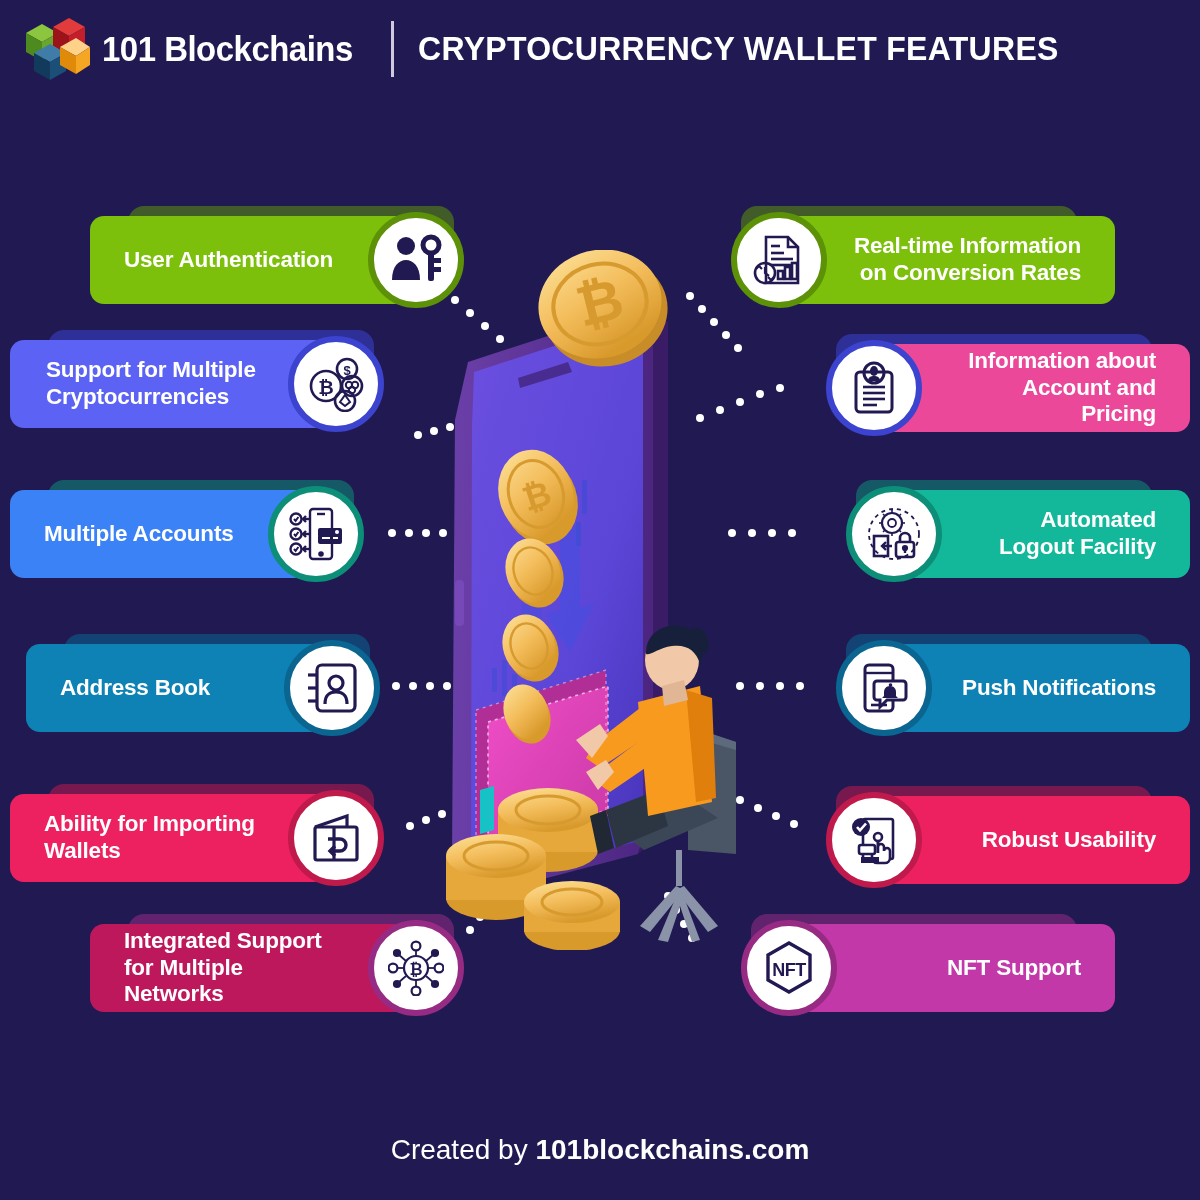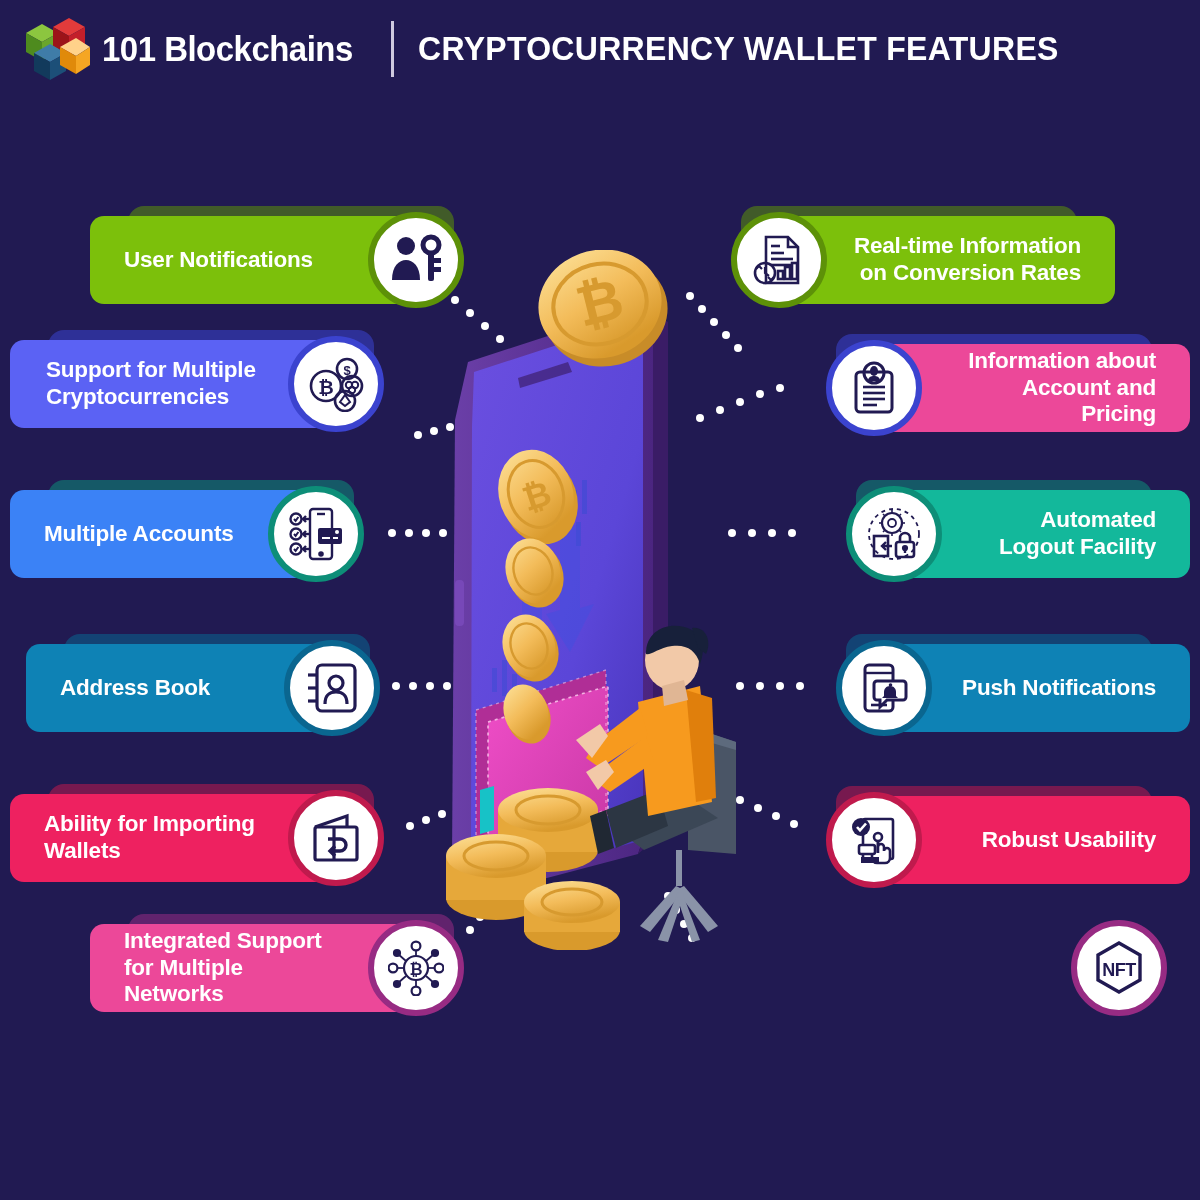--- a/index.html
+++ b/index.html
@@ -410,21 +410,21 @@
 
         <path d="M262,436 L284,430 L288,450 L264,456 Z" fill="#e0b694"></path>
       </g>
     </svg>
   </div>
 
   <div class="feature left" style="left:90px; top:212px;">
     <div class="pill-wrap">
       <div class="pill-shadow" style="background:#5d9108"></div>
       <div class="pill" style="background:#7cc00b; width:330px;">
-        <span>User Notifications</span>
+        <span>User Authentication</span>
       </div>
     </div>
     <div class="icon-badge" style="border-color:#5d9108;">
       <svg width="54" height="54" viewBox="0 0 54 54" fill="#211a52">
         <circle cx="17" cy="13" r="9"></circle>
         <path d="M3 47 C3 33 10 27 17 27 C24 27 31 33 31 47 Z"></path>
         <circle cx="42" cy="12" r="8" fill="none" stroke="#211a52" stroke-width="5"></circle>
         <circle cx="42" cy="11" r="2.6" fill="#fff"></circle>
         <rect x="39" y="19" width="6" height="29" rx="2"></rect>
         <rect x="45" y="25" width="7" height="5"></rect>
@@ -521,21 +521,21 @@
         <line x1="25" y1="16" x2="25" y2="49"></line>
         <path d="M19 28 h12 a6 6 0 0 1 0 12 h-8" stroke-width="3.4"></path>
         <path d="M26 35 l-5 5 l5 5" stroke-width="3.4"></path>
       </svg>
     </div>
   </div>
 
   <div class="feature left" style="left:90px; top:920px;">
     <div class="pill-wrap">
       <div class="pill-shadow" style="background:#972b83"></div>
-      <div class="pill" style="background:#ec4899; width:330px;">
+      <div class="pill" style="background:#be185d; width:330px;">
         <span>Integrated Support for Multiple Networks</span>
       </div>
     </div>
     <div class="icon-badge" style="border-color:#972b83;">
       <svg width="56" height="56" viewBox="0 0 56 56" fill="none" stroke="#211a52" stroke-width="2.2">
         <circle cx="28" cy="28" r="12"></circle>
         <text x="28" y="35" font-family="'Liberation Sans',sans-serif" font-size="16" font-weight="bold" fill="#211a52" stroke="none" text-anchor="middle">₿</text>
         <g stroke-width="1.8">
           <line x1="28" y1="16" x2="28" y2="8"></line>
           <line x1="38" y1="21" x2="46" y2="14"></line>
@@ -672,22 +672,31 @@
         <circle cx="31" cy="24" r="4"></circle>
         <path d="M31 28 v12" stroke-width="3"></path>
         <path d="M31 40 v-6 a3 3 0 0 1 6 0 v4 a3 3 0 0 1 6 0 v7 a5 5 0 0 1 -5 5 h-8 a5 5 0 0 1 -5 -5 v-6" fill="#fff" stroke-width="2.6"></path>
         <rect x="12" y="32" width="16" height="9" rx="2" fill="#fff"></rect>
         <rect x="14" y="44" width="18" height="6" fill="#211a52" stroke="none"></rect>
       </svg>
     </div>
   </div>
 
   <div class="feature right" style="right:85px; top:920px;">
+    <div class="pill-wrap">
+      <div class="pill-shadow" style="background:#972b83"></div>
+      <div class="pill" style="background:#c238a8; width:330px;">
+        <span>NFT Support</span>
+      </div>
+    </div>
     <div class="icon-badge" style="border-color:#972b83;">
       <svg width="56" height="56" viewBox="0 0 56 56" fill="none" stroke="#211a52" stroke-width="3.4">
         <polygon points="28,3 49,15 49,40 28,52 7,40 7,15"></polygon>
         <text x="28" y="36" font-family="'Liberation Sans',sans-serif" font-size="18" font-weight="bold" fill="#211a52" stroke="none" text-anchor="middle" letter-spacing="-0.5">NFT</text>
       </svg>
     </div>
   </div>
 
+  <div id="footer">
+    <span>Created by </span><span class="b">101blockchains.com</span>
+  </div>
 
 </div>
 
 </body></html>

